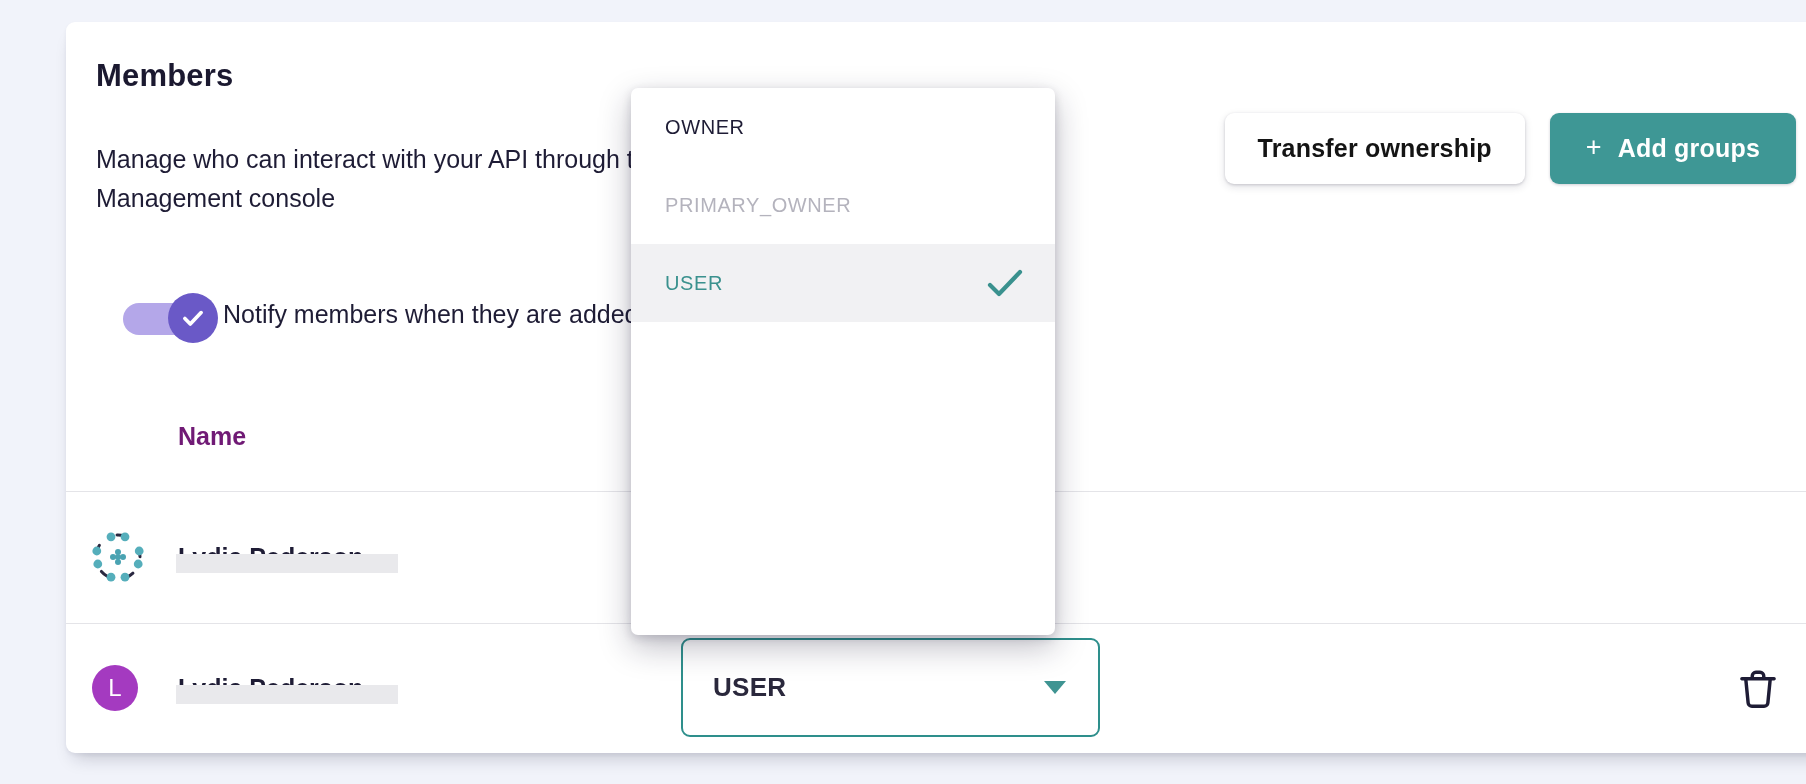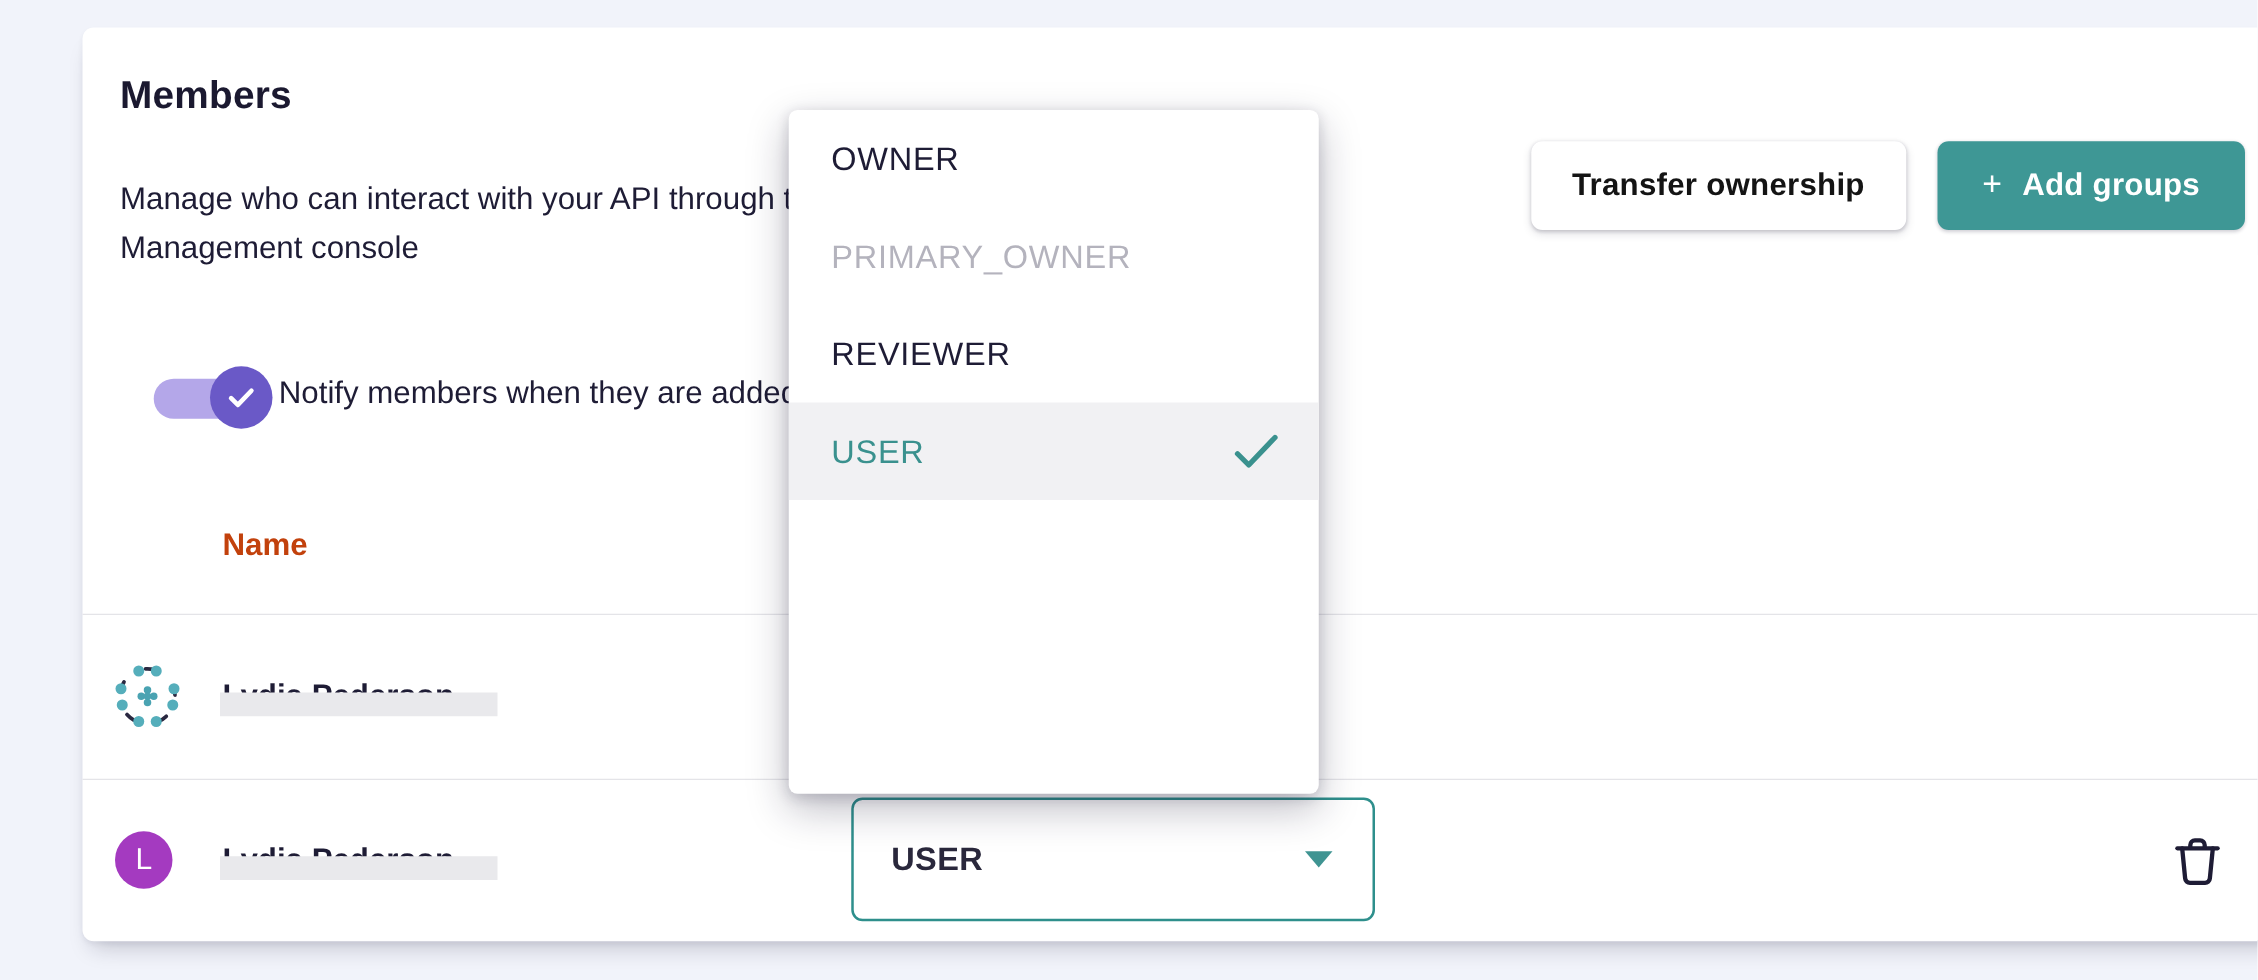--- a/index.html
+++ b/index.html
@@ -61,21 +61,21 @@
     display:flex; align-items:center; justify-content:center;
   }
   .toggle-label {
     position:absolute; left:157px; top:278px;
     font-size:25px; font-weight:400; color:#1e1c35;
   }
 
   
   .col-header {
     position:absolute; left:112px; top:400px;
-    font-size:25px; font-weight:700; color:#c2410c;
+    font-size:25px; font-weight:700; color:#701a75;
   }
   .divider { position:absolute; left:0; width:1768px; height:1px; background:#e4e4e8; }
   .divider.d1 { top:469px; }
   .divider.d2 { top:601px; }
 
   .member-name {
     position:absolute; left:112px;
     font-size:25px; font-weight:700; color:#1e1c35; line-height:34px; white-space:nowrap;
   }
   .member-name::after {           
@@ -115,21 +115,21 @@
 
   
   .dropdown {
     position:absolute; left:631px; top:88px; width:424px; height:547px;
     background:#ffffff; border-radius:7px; z-index:10; overflow:hidden;
     box-shadow:0 12px 32px rgba(25,22,50,.28), 0 3px 10px rgba(25,22,50,.16);
   }
   .option {
     height:78px; display:flex; align-items:center; justify-content:space-between;
     padding:0 30px 0 34px; cursor:pointer;
-    font-size:26px; font-weight:400; letter-spacing:.6px; color:#1e1c35;
+    font-size:20px; font-weight:400; letter-spacing:.6px; color:#1e1c35;
   }
   .option.disabled { color:#b4b3bd; cursor:default;text-align:right; }
   .option.selected { background:#f1f1f3; color:#3a918e; }
 </style>
 </head>
 <body>
 
 <div class="card">
 
   <h1 class="page-title">Members</h1>
@@ -199,20 +199,19 @@
         <path d="M5.6 6.6l1.25 12.6a2 2 0 0 0 2 1.8h6.3a2 2 0 0 0 2-1.8L18.4 6.6"></path>
       </svg>
     </button>
   </div>
 
 </div>
 
 <div class="dropdown">
   <div class="option">OWNER</div>
   <div class="option disabled">PRIMARY_OWNER</div>
-  <div class="option">REVIEWER</div>
   <div class="option selected">
     <span>USER</span>
     <svg width="40" height="32" viewBox="0 0 40 32" fill="none" stroke="#3a918e" stroke-width="4.2" stroke-linecap="round" stroke-linejoin="round">
       <polyline points="5,18 14,27 35,5"></polyline>
     </svg>
   </div>
 </div>
 
 </body></html>

